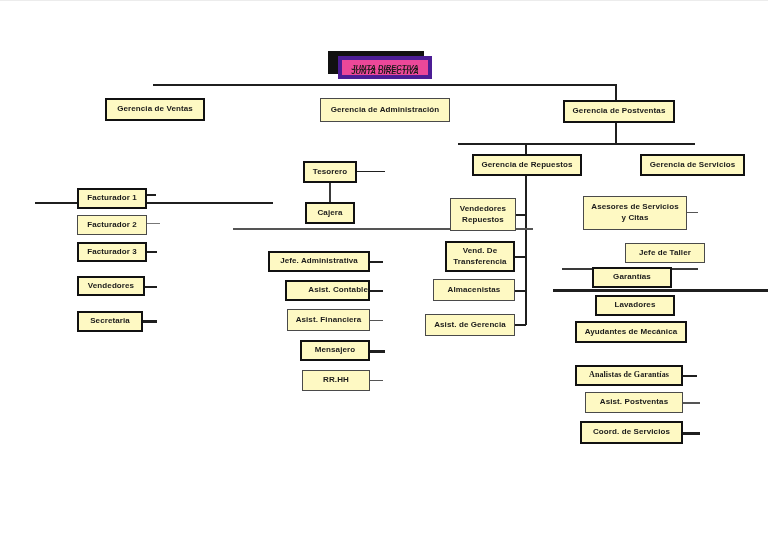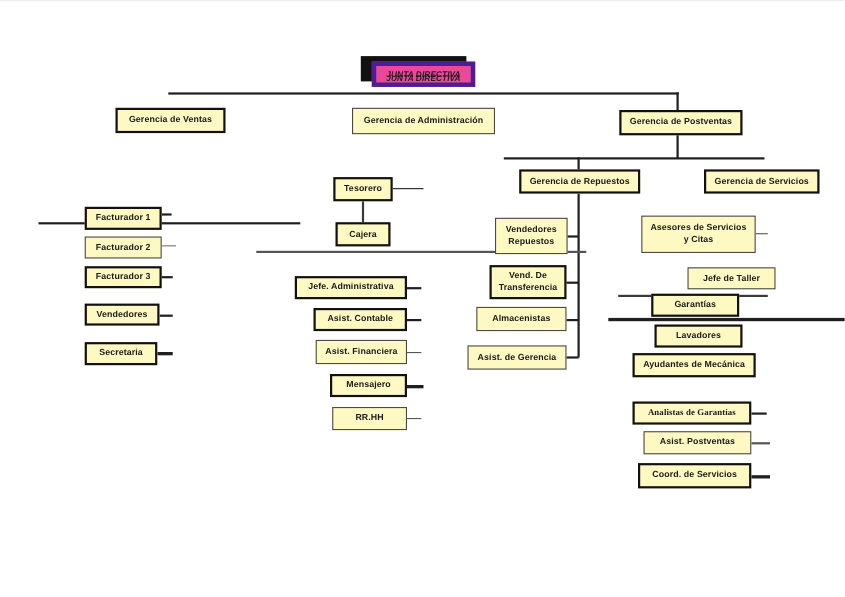--- a/index.html
+++ b/index.html
@@ -137,21 +137,21 @@
       </div>
       <div class="node bold" style="left: 303px; top: 160px; width: 54px; height: 22px;">
         <span class="lbl">Tesorero</span>
       </div>
       <div class="node bold" style="left: 305px; top: 201px; width: 50px; height: 22px;">
         <span class="lbl">Cajera</span>
       </div>
       <div class="node bold" style="left: 268px; top: 250px; width: 102px; height: 21px;">
         <span class="lbl">Jefe. Administrativa</span>
       </div>
-      <div class="node bold" style="left: 285px; top: 279px; width: 85px; height: 21px;">
+      <div class="node bold" style="left: 285px; top: 279px; width: 85px; height: 21px; justify-content: flex-end;">
         <span class="lbl">Asist. Contable</span>
       </div>
       <div class="node thin" style="left: 287px; top: 308px; width: 83px; height: 22px;">
         <span class="lbl">Asist. Financiera</span>
       </div>
       <div class="node bold" style="left: 300px; top: 339px; width: 70px; height: 21px;">
         <span class="lbl">Mensajero</span>
       </div>
       <div class="node thin" style="left: 302px; top: 369px; width: 68px; height: 21px;">
         <span class="lbl">RR.HH</span>

